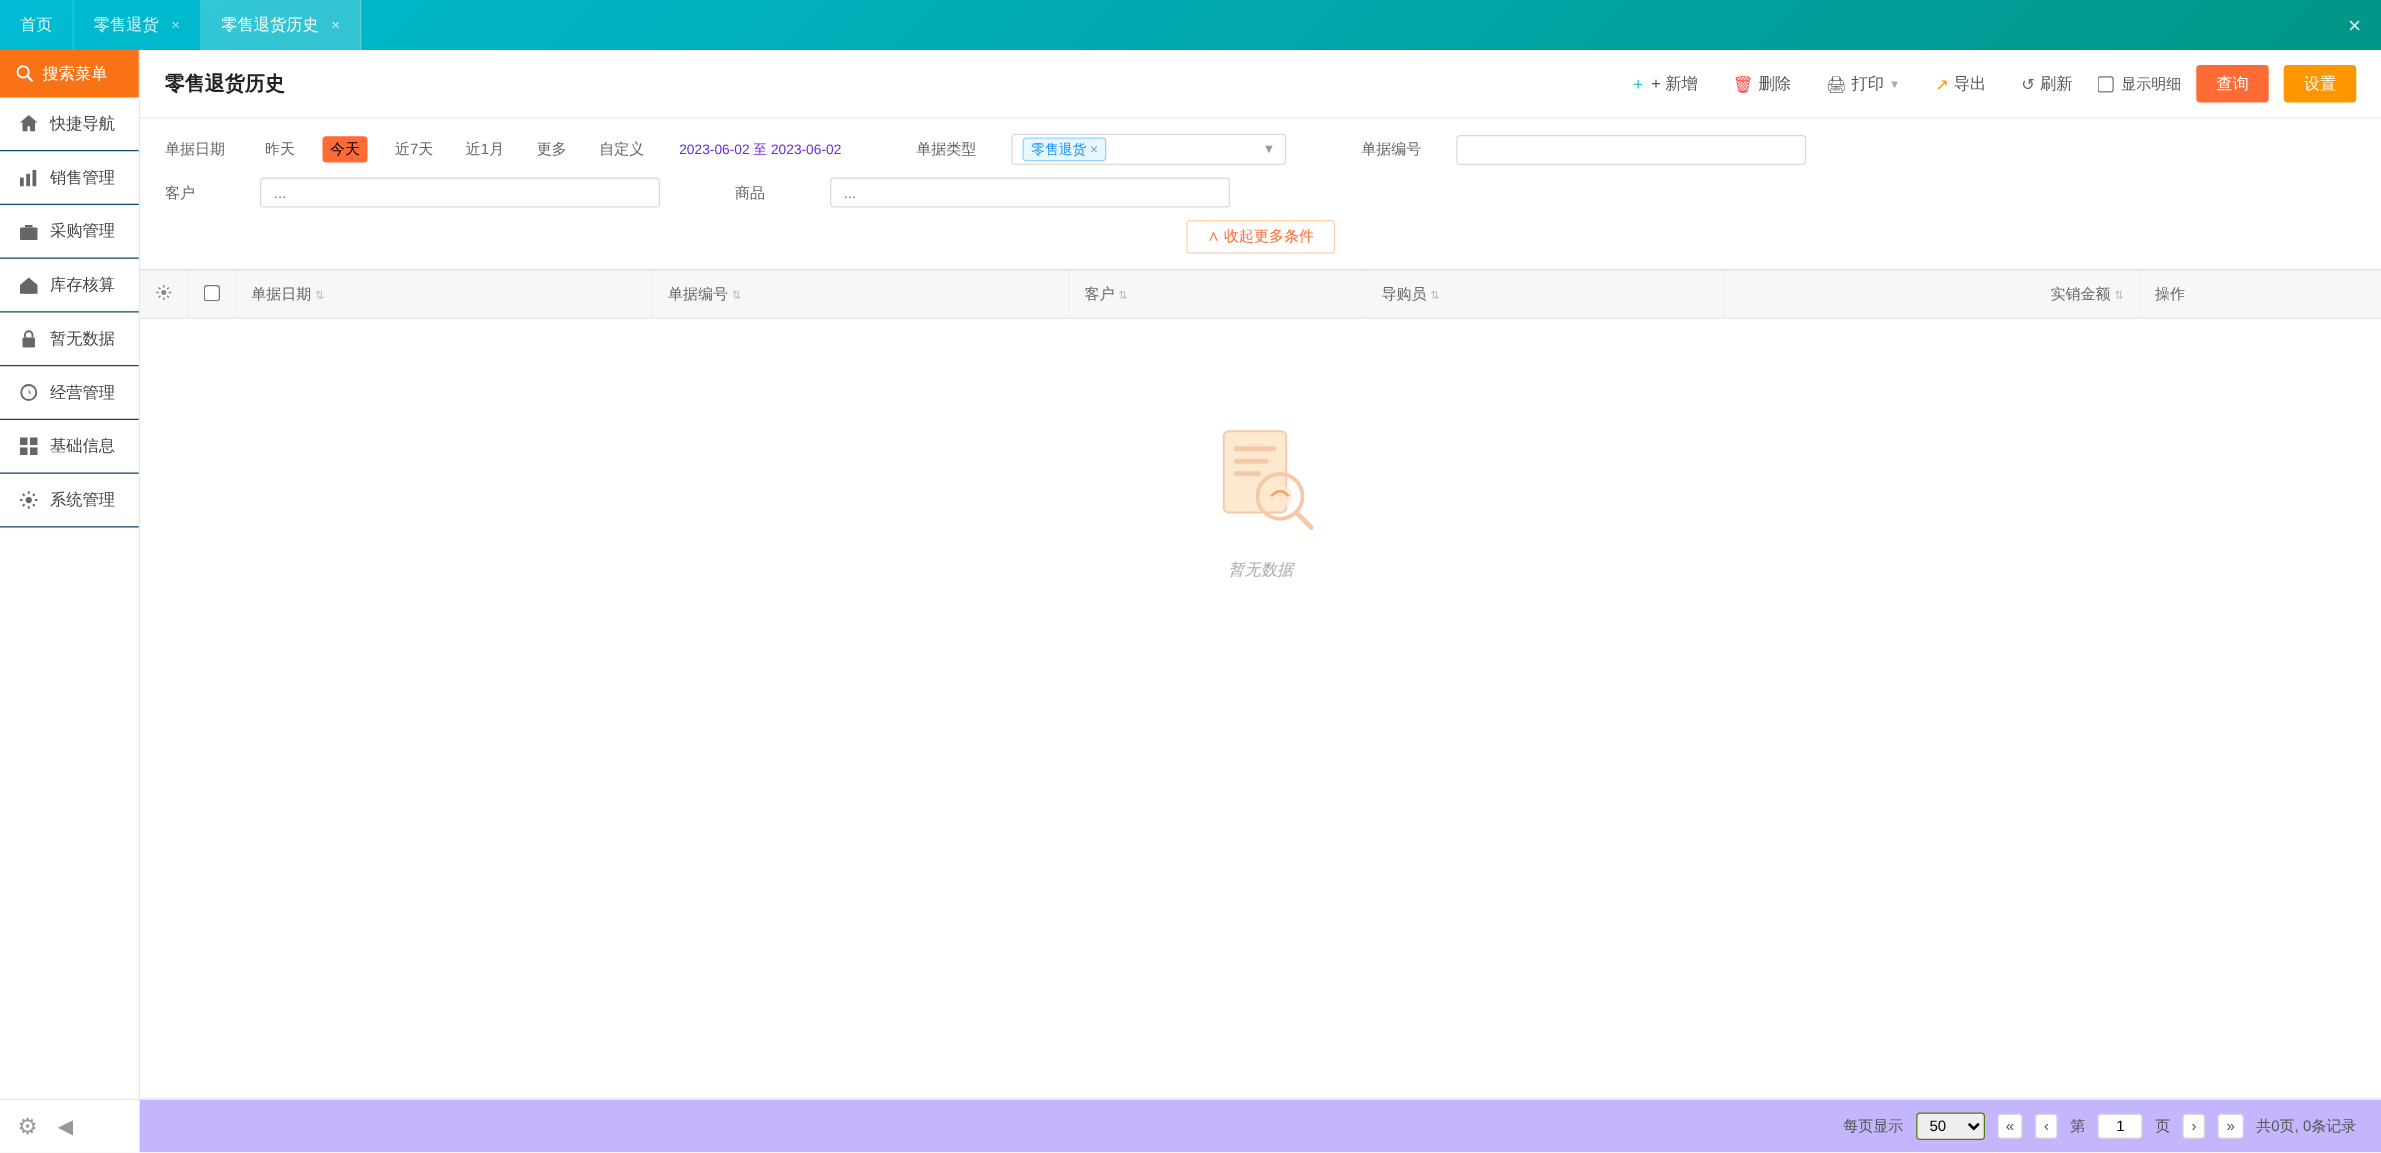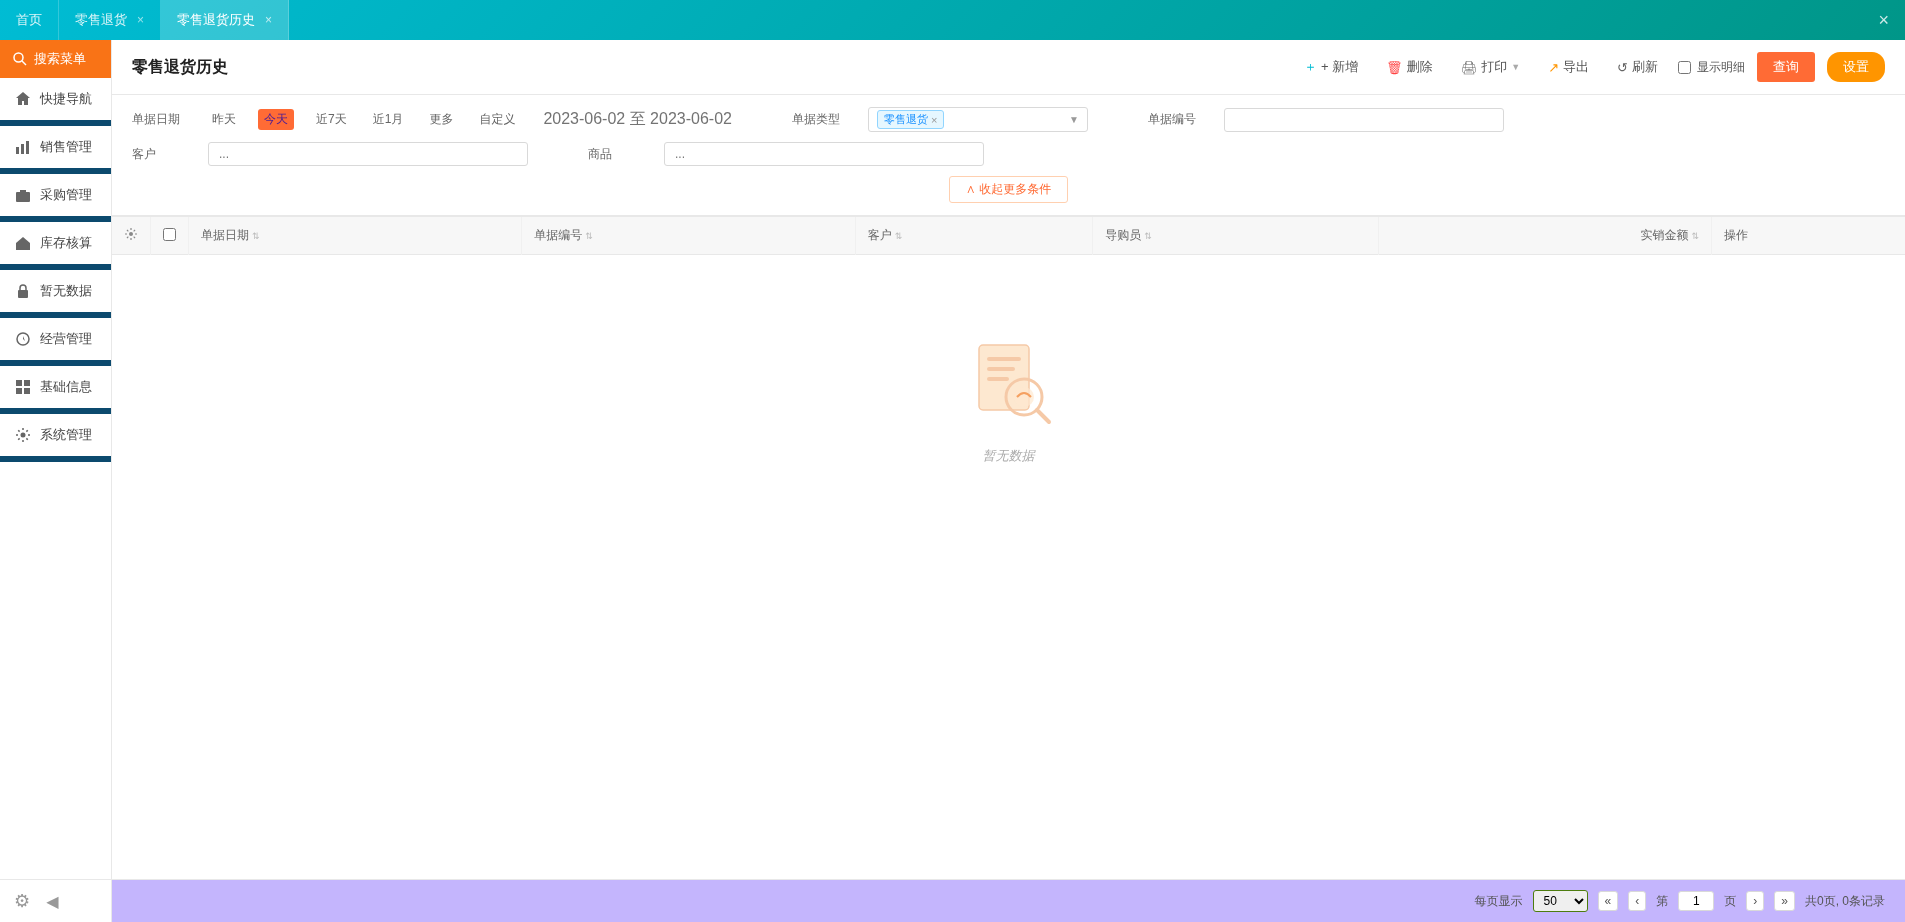--- a/index.html
+++ b/index.html
@@ -71,21 +71,21 @@
       cursor: pointer;
     }
     .sidebar-item {
       display: flex;
       align-items: center;
       gap: 8px;
       padding: 12px 14px;
       cursor: pointer;
       color: #444;
       font-size: 13px;
-      border-bottom: 6px solid #0c4a6e;
+      border-bottom: 1px solid #0c4a6e;
     }
     .sidebar-icon { width: 18px; height: 18px; display: flex; align-items: center; justify-content: center; }
     .sidebar-footer {
       margin-top: auto;
       display: flex;
       align-items: center;
       padding: 10px 14px;
       gap: 16px;
       border-top: 1px solid #e8e8e8;
     }
@@ -136,21 +136,21 @@
       padding: 6px 16px;
       border-radius: 3px;
       cursor: pointer;
       font-size: 13px;
     }
     .btn-secondary {
       background: #ff9500;
       color: #fff;
       border: none;
       padding: 6px 16px;
-      border-radius: 13px;
+      border-radius: 3px;
       cursor: pointer;
       font-size: 13px;
     }
     .display-toggle {
       display: flex;
       align-items: center;
       gap: 4px;
       font-size: 12px;
       color: #555;
     }
@@ -180,27 +180,27 @@
       gap: 18px;
     }
     .date-opt {
       color: #666;
       font-size: 12px;
       cursor: pointer;
       padding: 2px 4px;
     }
     .date-opt.active {
       background: #ff6b35;
-      color: #4c1d95;
+      color: #000000;
       border-radius: 3px;
       padding: 2px 6px;
     }
     .date-range {
-      color: #737373;
-      font-size: 16px;
+      color: #6d28d9;
+      font-size: 11px;
       margin-left: 4px;
     }
     .filter-input {
       border: 1px solid #d9d9d9;
       border-radius: 3px;
       padding: 4px 10px;
       font-size: 12px;
       color: #333;
       min-width: 200px;
       outline: none;

